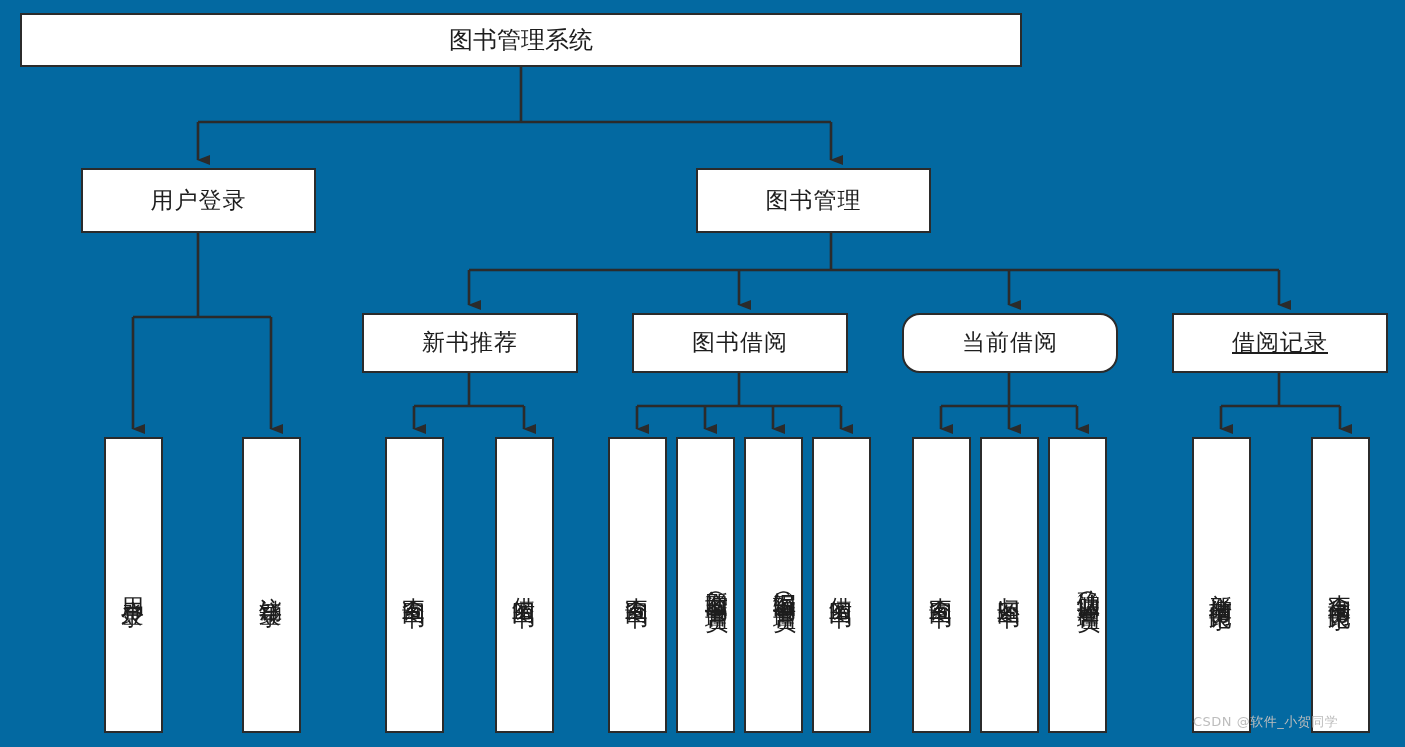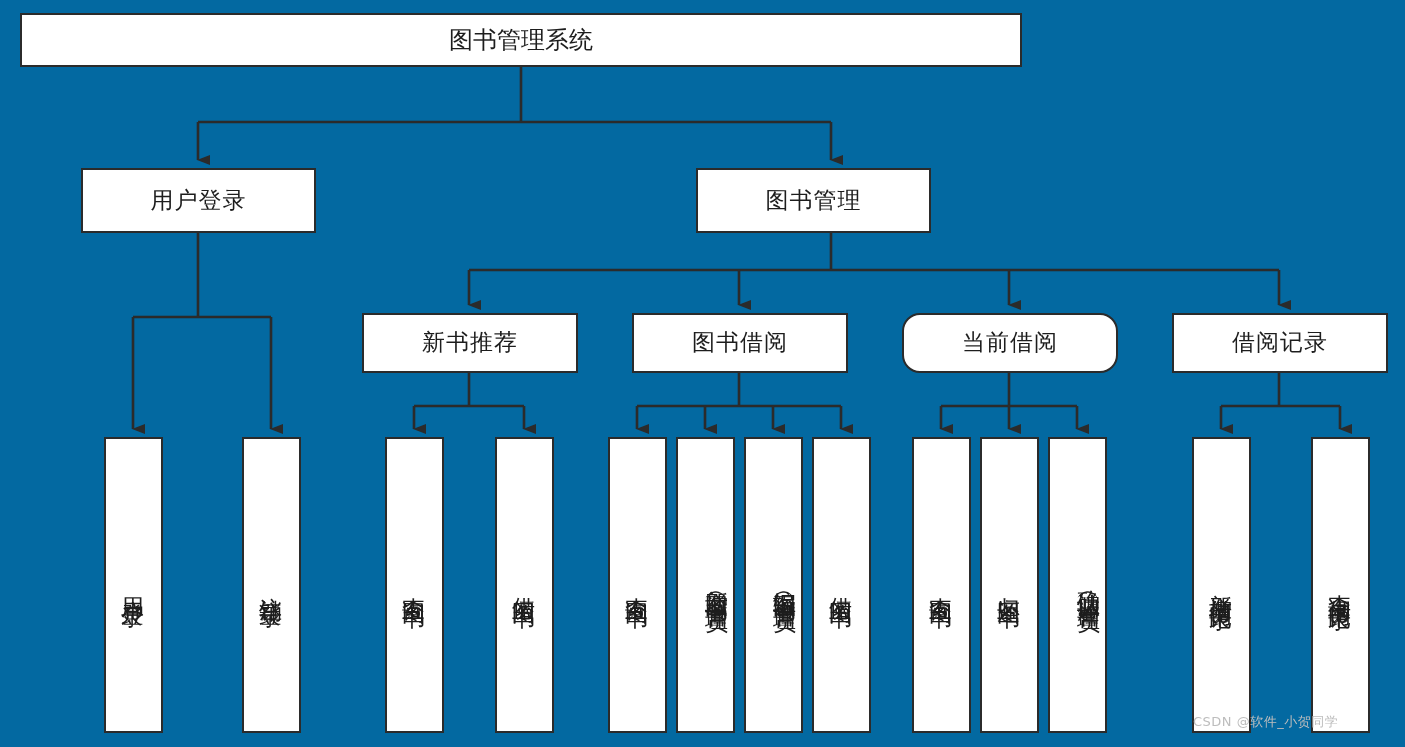--- a/index.html
+++ b/index.html
@@ -140,21 +140,21 @@
 
   <div class="node h" style="left:362px; top:313px; width:216px; height:60px;align-items:center;">
     <span>新书推荐</span>
   </div>
   <div class="node h" style="left:632px; top:313px; width:216px; height:60px;">
     <span>图书借阅</span>
   </div>
   <div class="node h" style="left:902px; top:313px; width:216px; height:60px;border-radius:18px;">
     <span>当前借阅</span>
   </div>
-  <div class="node h" style="left:1172px; top:313px; width:216px; height:60px;">
+  <div class="node h" style="left:1172px; top:313px; width:216px; height:60px;text-decoration:underline;">
     <span>借阅记录</span>
   </div>
 
   <div class="node v centered" style="left:104px; top:437px; width:59px; height:296px;">
     <span class="txt">用户登录</span>
   </div>
   <div class="node v centered" style="left:242px; top:437px; width:59px; height:296px;">
     <span class="txt">注销登录</span>
   </div>
 

